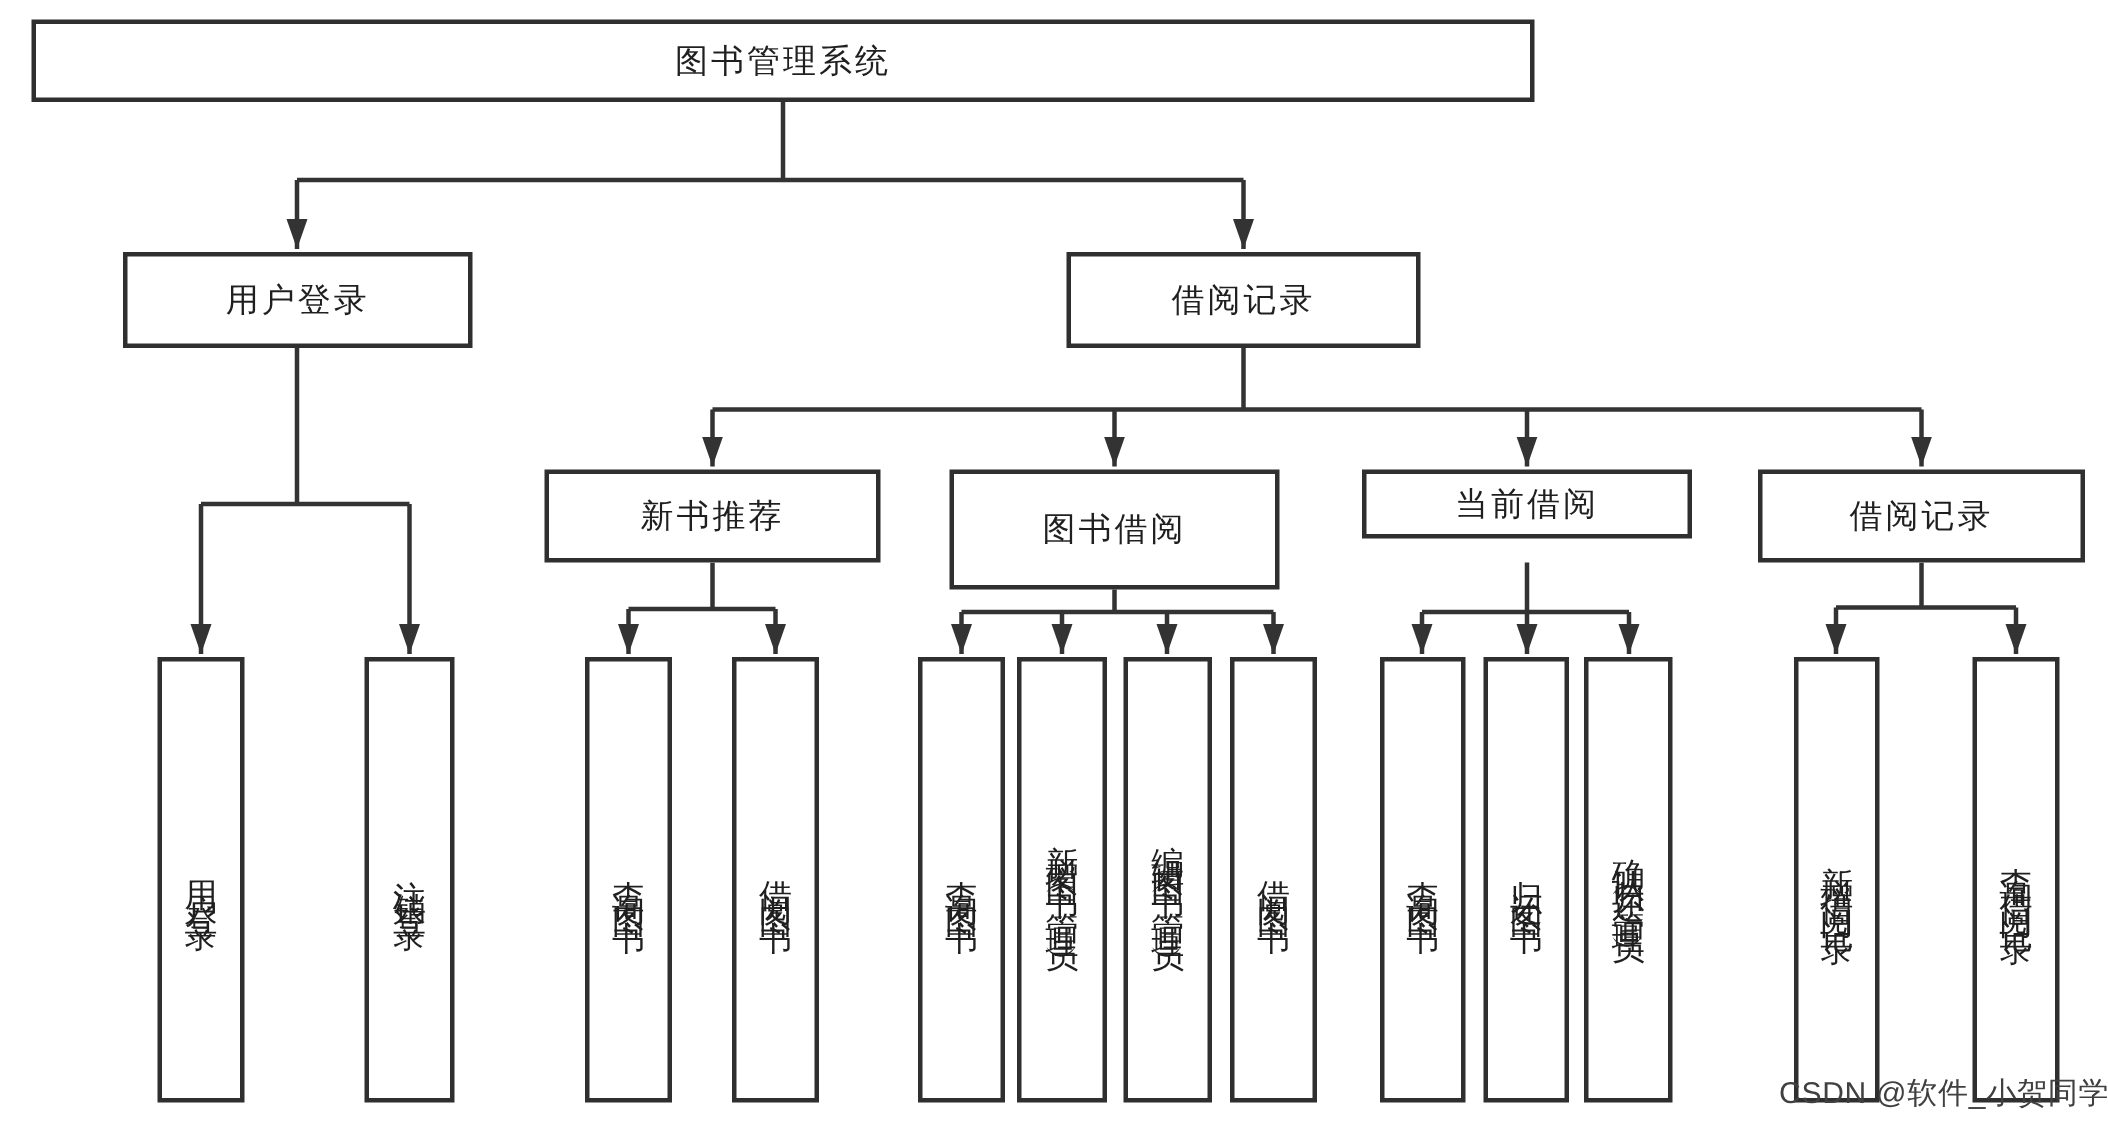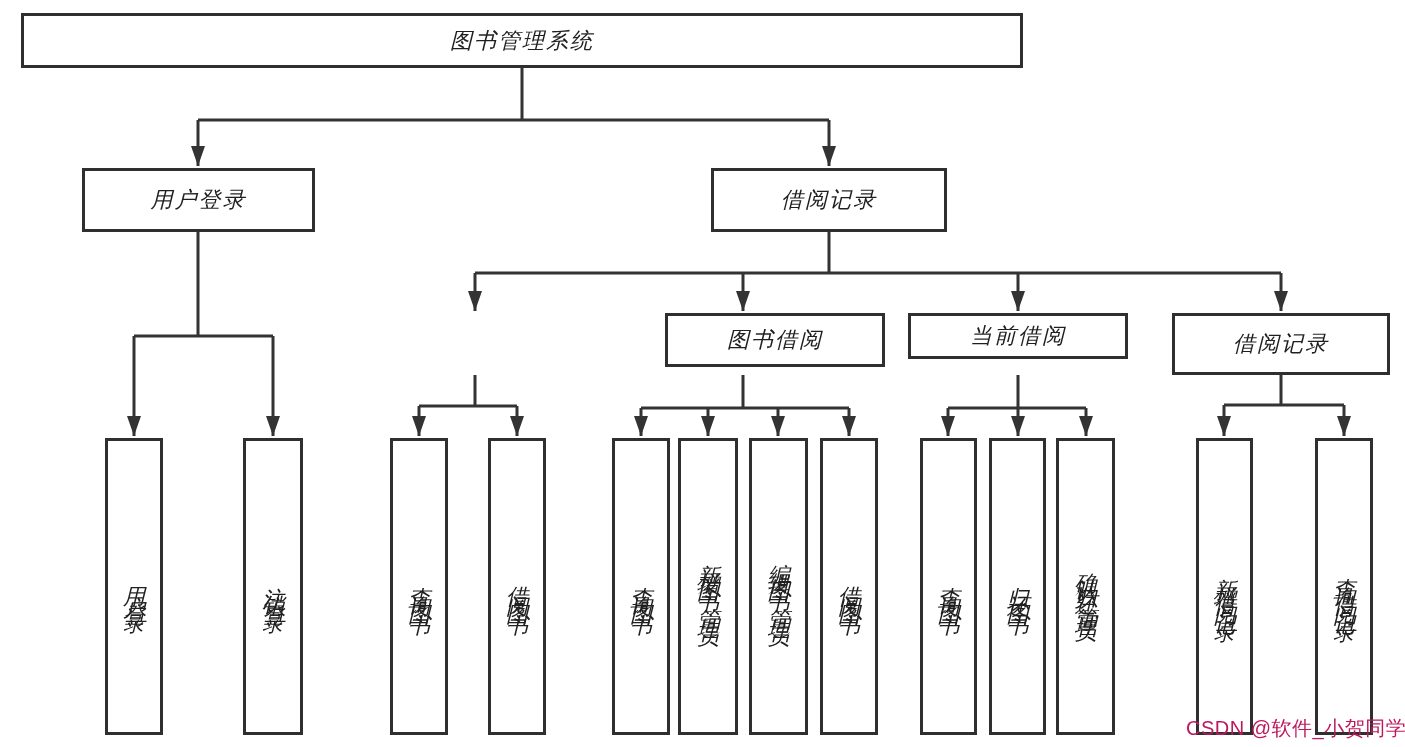--- a/index.html
+++ b/index.html
@@ -23,41 +23,40 @@
   }
   .node {
     position: absolute;
     box-sizing: border-box;
     border: 3px solid #2f2f2f;
     background: #ffffff;
     display: flex;
     align-items: center;
     justify-content: center;
     color: #1f1f1f;
-    font-style: italic;
   }
   .hnode {
     font-size: 22px;
     letter-spacing: 2px;
     white-space: nowrap;
   }
   .vnode .vlabel {
     writing-mode: vertical-rl;
     text-orientation: mixed;
     font-size: 22px;
     letter-spacing: 9px;
     line-height: 1;
     white-space: nowrap;
   }
   .watermark {
     position: absolute;
     left: 1186px;
     top: 715px;
     font-size: 20px;
-    color: #be185d;
+    color: #404040;
     white-space: nowrap;
     z-index: 5;
     letter-spacing: 0.5px;
   }
 </style>
 </head>
 <body>
 
 <div class="canvas">
 
@@ -95,21 +94,22 @@
     <line class="wire" x1="1086" y1="408" x2="1086" y2="436" marker-end="url(#arw)"></line>
     <line class="wire" x1="1224" y1="405" x2="1224" y2="436" marker-end="url(#arw)"></line>
     <line class="wire" x1="1344" y1="405" x2="1344" y2="436" marker-end="url(#arw)"></line>
   </svg>
 
   <div class="node hnode" style="left:21px;top:13px;width:1002px;height:55px">图书管理系统</div>
 
   <div class="node hnode" style="left:82px;top:168px;width:233px;height:64px">用户登录</div>
   <div class="node hnode" style="left:711px;top:168px;width:236px;height:64px">借阅记录</div>
 
-  <div class="node hnode" style="left:665px;top:313px;width:220px;height:54px">图书借阅</div>
+  <div class="node hnode" style="left:363px;top:313px;width:224px;height:62px">新书推荐</div>
+  <div class="node hnode" style="left:633px;top:313px;width:220px;height:80px">图书借阅</div>
   <div class="node hnode" style="left:908px;top:313px;width:220px;height:46px">当前借阅</div>
   <div class="node hnode" style="left:1172px;top:313px;width:218px;height:62px">借阅记录</div>
 
   <div class="node vnode" style="left:105px;top:438px;width:58px;height:297px">
     <span class="vlabel">用户登录</span>
   </div>
   <div class="node vnode" style="left:243px;top:438px;width:60px;height:297px">
     <span class="vlabel">注销登录</span>
   </div>
 

